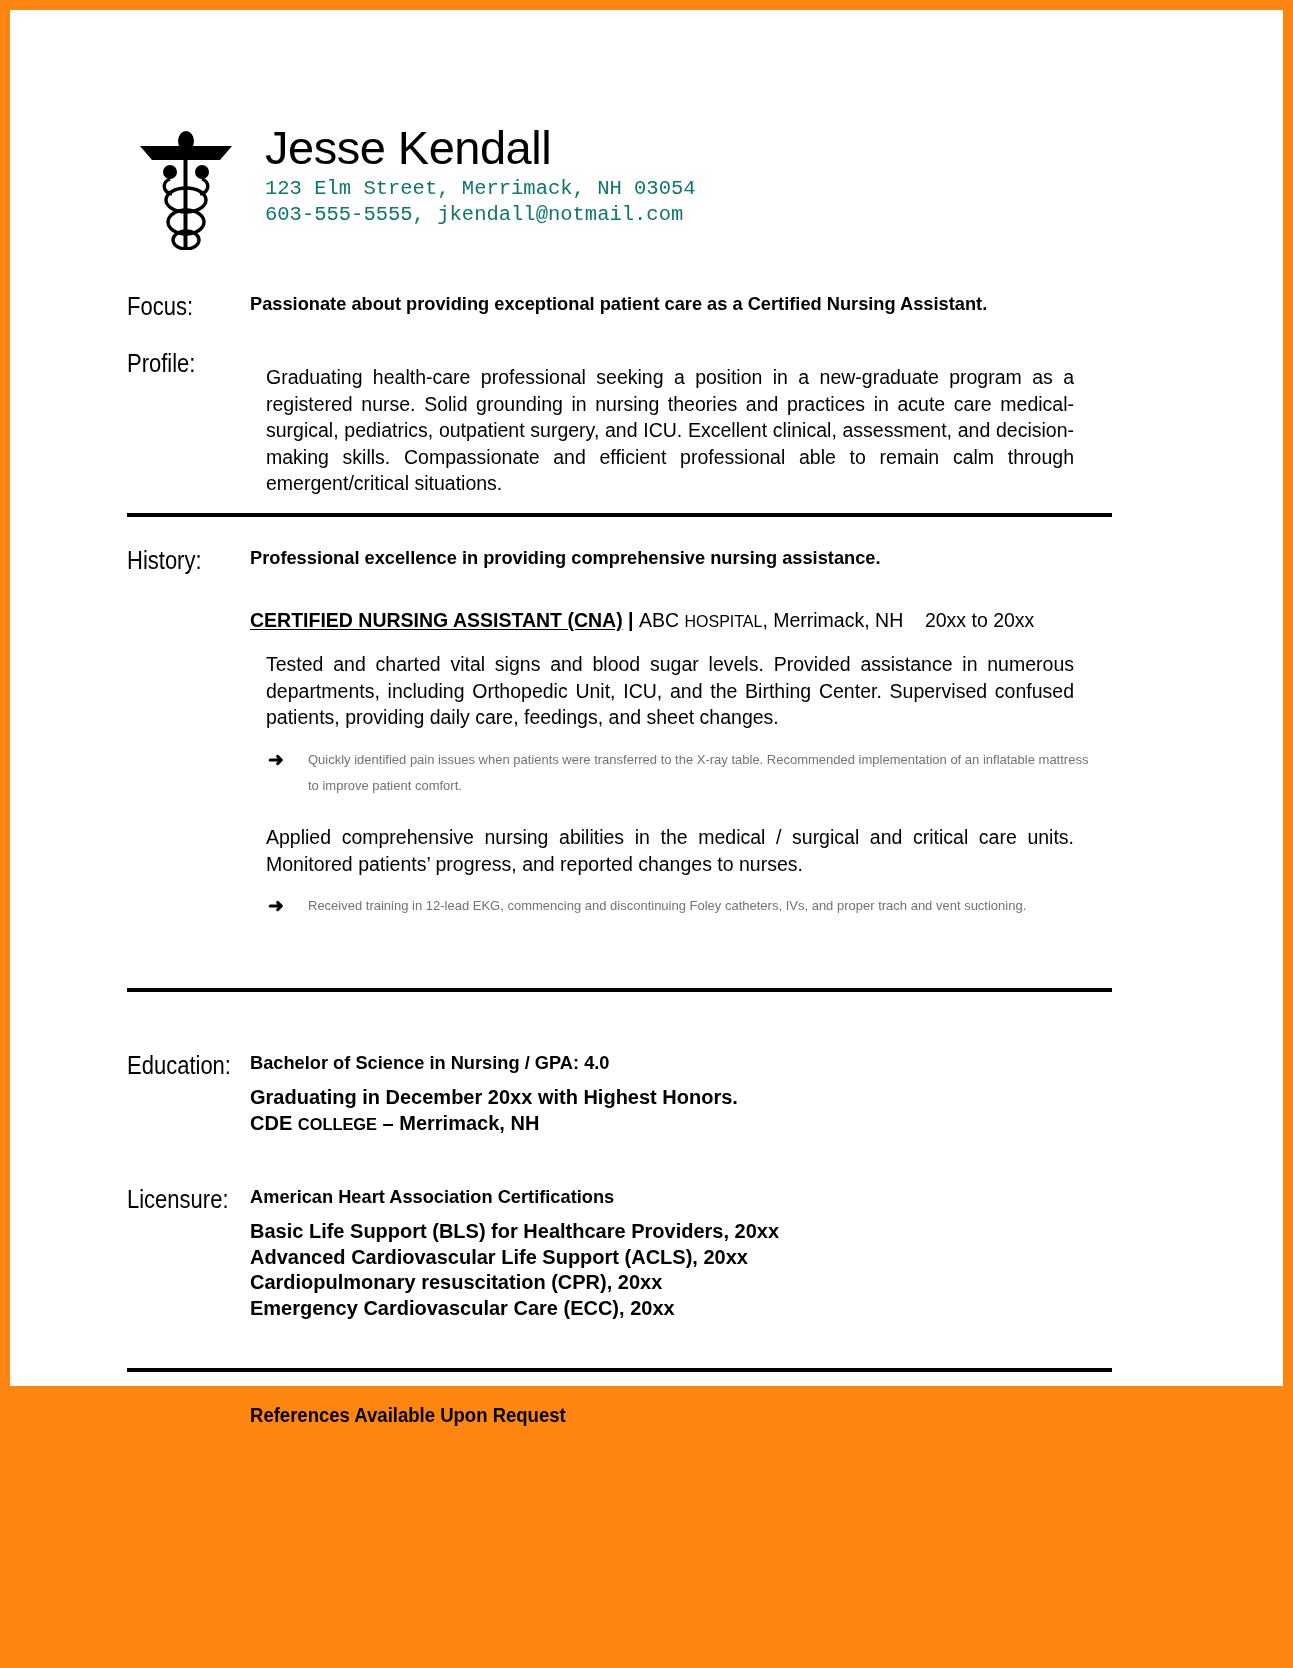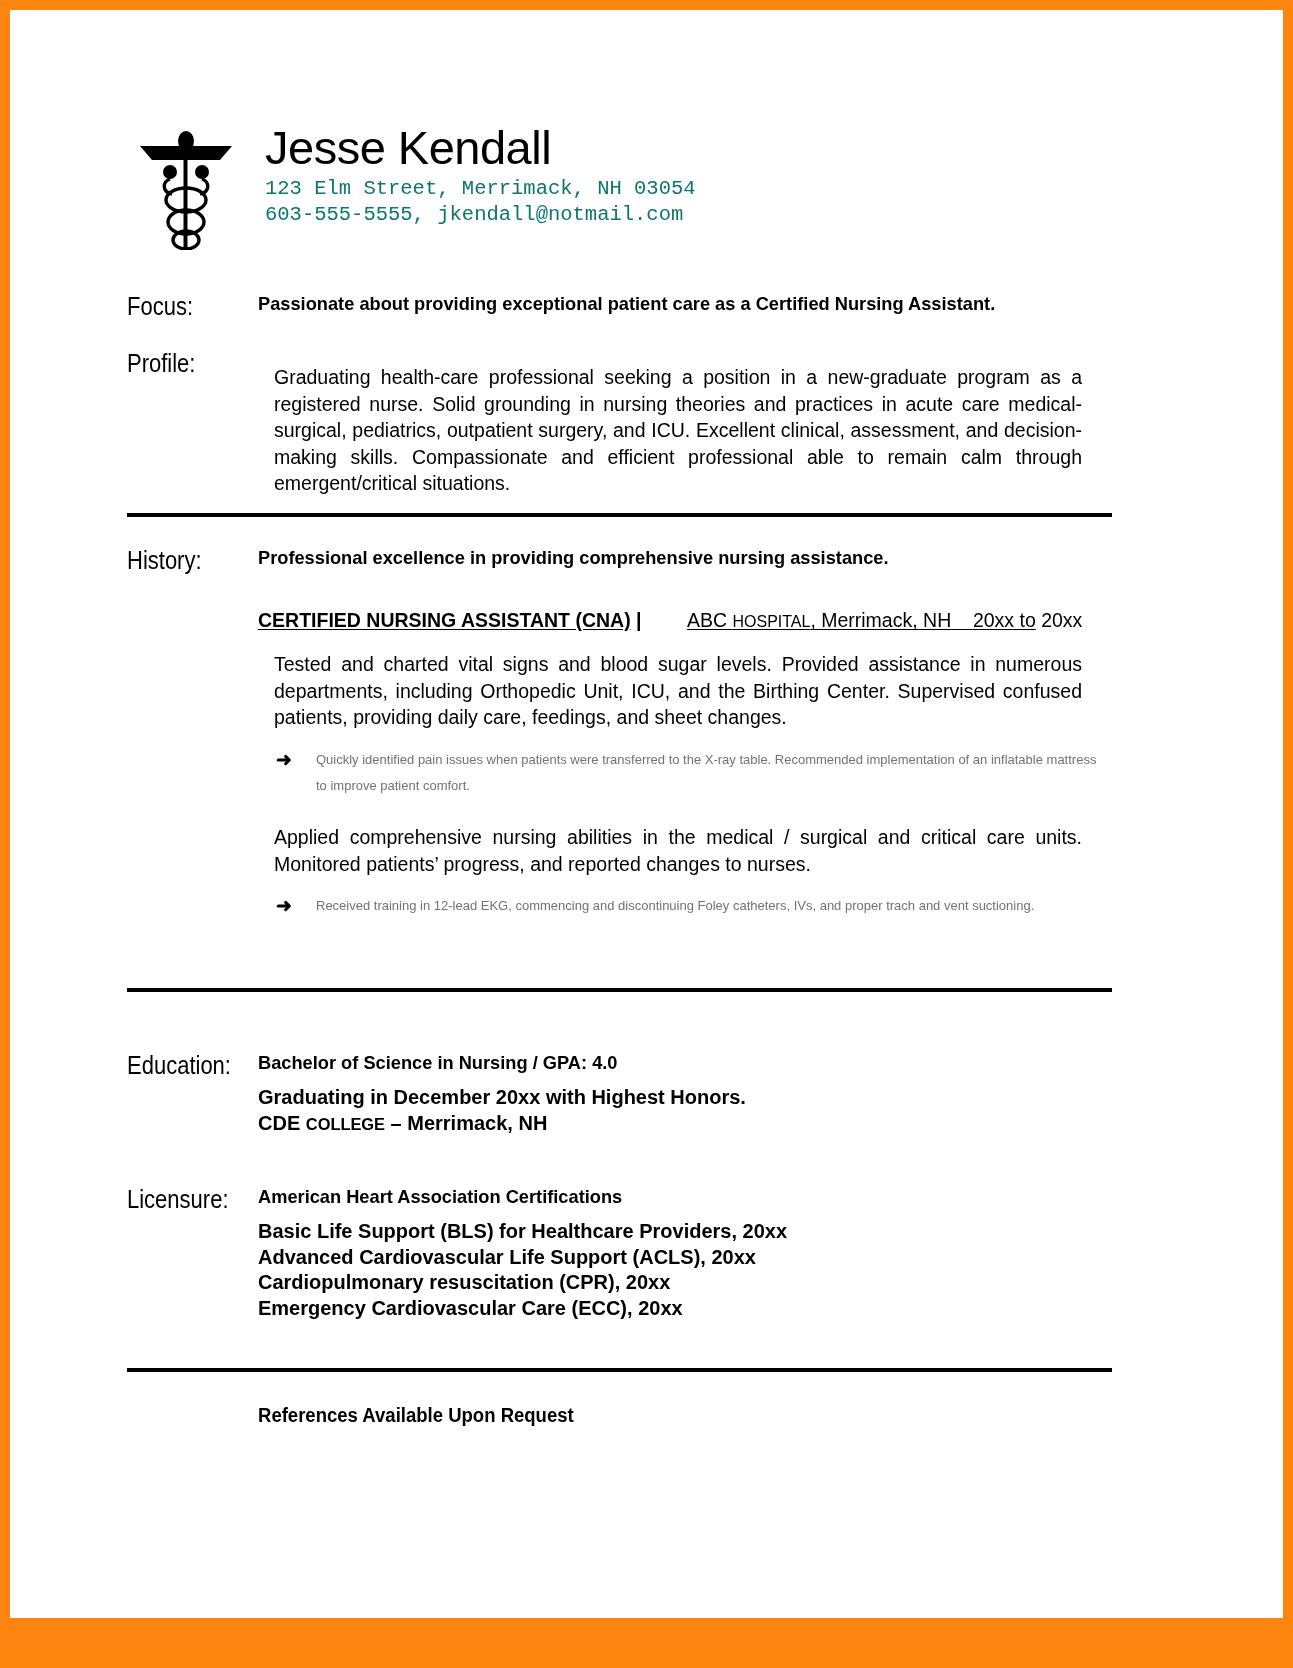--- a/index.html
+++ b/index.html
@@ -14,21 +14,21 @@
     font-family: "Liberation Sans", sans-serif;
     overflow: hidden;
   }
 
   
   .page-frame {
     position: absolute;
     left: 10px;
     top: 10px;
     width: 1273px;
-    height: 1608px;
+    height: 1376px;
     background: #ffffff;
     box-sizing: border-box;
   }
 
   .sheet {
     position: absolute;
     left: 108px;
     top: 0;
     width: 1012px;
     height: 100%;
@@ -84,21 +84,21 @@
     font-size: 25px;
     line-height: 30px;
     color: #000;
     font-family: "Liberation Sans Narrow", "Liberation Sans", sans-serif;
     transform: scaleX(0.88);
     transform-origin: left top;
     white-space: nowrap;
   }
   .sec-body {
     position: absolute;
-    left: 140px;
+    left: 132px;
     top: 0;
     width: 840px;
   }
 
   .lead {
     font-size: 19px;
     font-weight: bold;
     line-height: 26px;
     color: #000;
     transform: scaleX(0.96);
@@ -133,23 +133,21 @@
   .job-role {
     font-weight: bold;
     text-decoration: underline;
     text-underline-offset: 2px;
     text-align: center;
   }
   .job-sep {
     font-weight: bold;
   }
   .job-meta {
-    text-decoration: underline;
     text-underline-offset: 2px;
-    margin-left: 40px;
   }
   .smcap {
     font-size: 0.82em;
     text-transform: uppercase;
   }
   .job-dates-tail {
     text-decoration: none;
   }
 
   .bullet-row {

